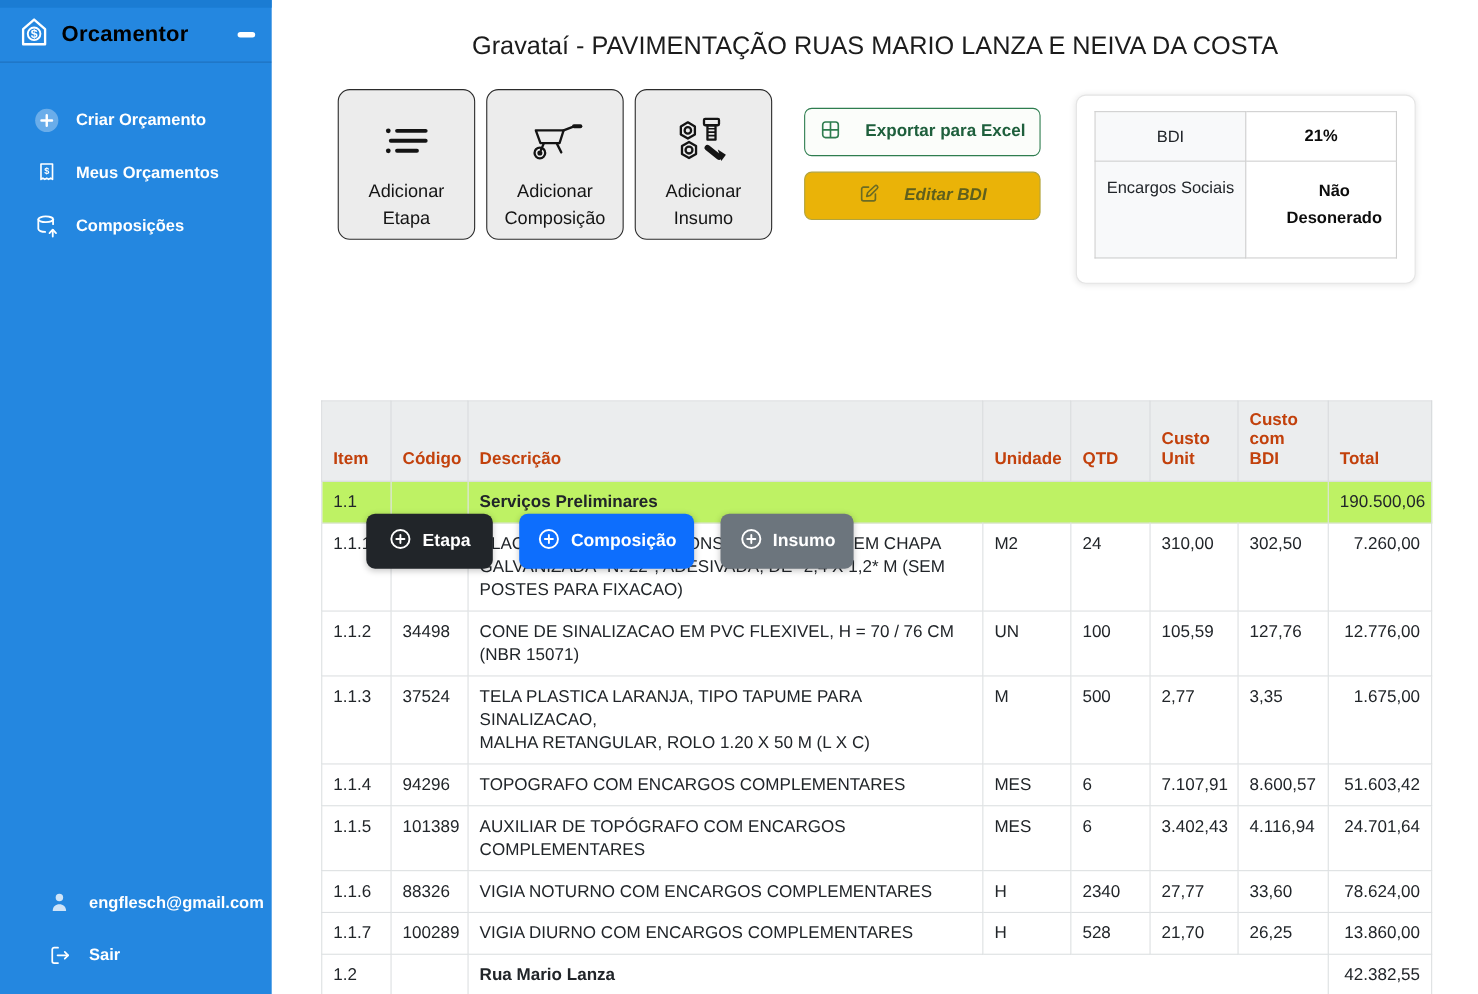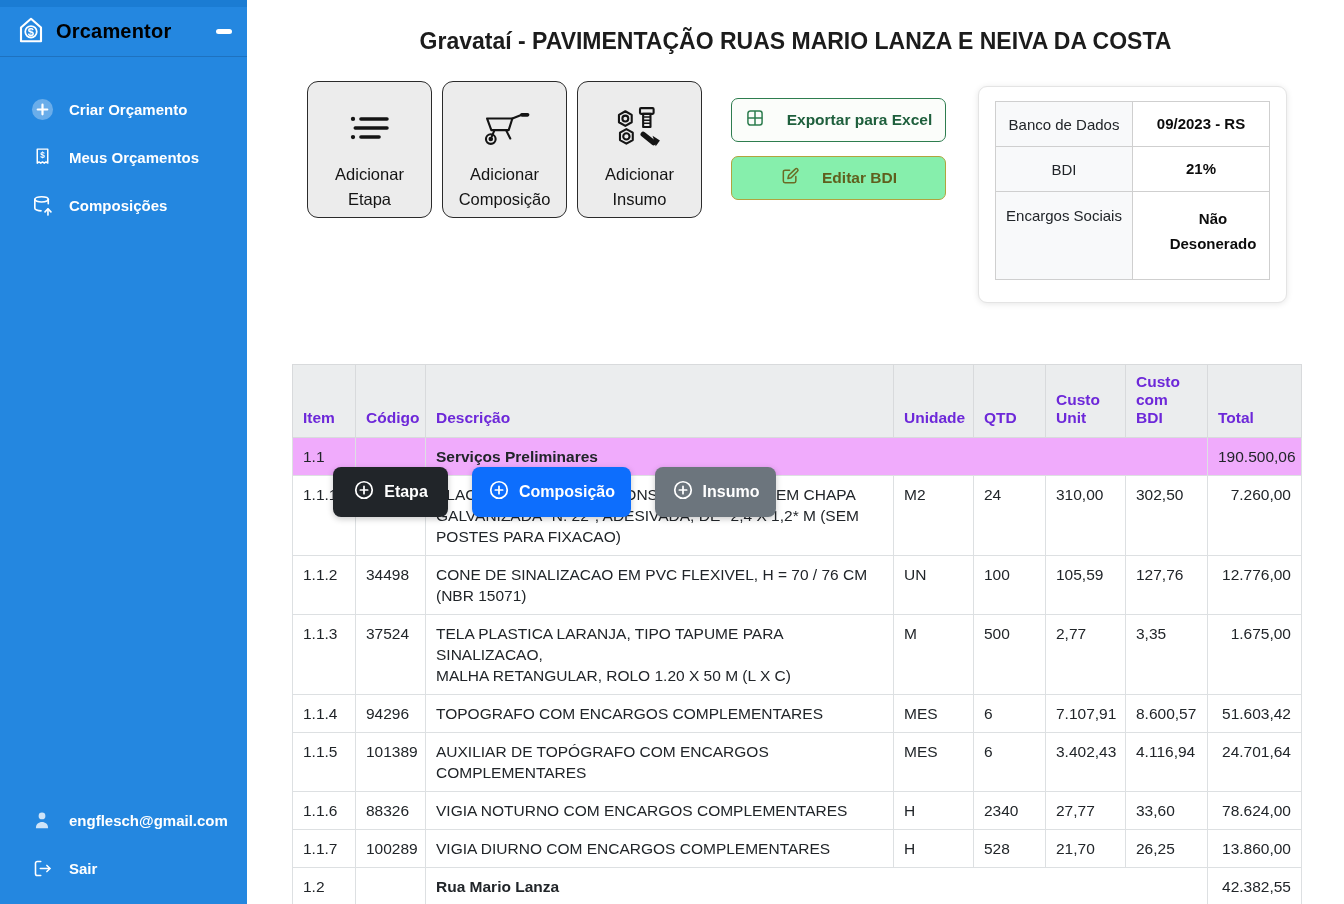--- a/index.html
+++ b/index.html
@@ -11,46 +11,46 @@
   }
   
   .sidebar{position:fixed;left:0;top:0;width:247px;height:904px;background:#2487e0;}
   .side-topstrip{height:7px;background:#1b7cd3;}
   .side-header{display:flex;align-items:center;height:50px;padding:0 15px 0 16px;border-bottom:1px solid rgba(13,62,110,.28);}
   .app-name{color:#000000;font-size:20px;font-weight:600;margin-left:10px;flex:1;letter-spacing:.2px;}
   .collapse-btn{width:16px;height:5px;background:#fff;border-radius:2.5px;cursor:pointer;border:none;padding:0;}
   .side-menu{margin-top:28px;display:flex;flex-direction:column;}
   .side-item{display:flex;align-items:center;gap:15px;padding:12px 14px 12px 30px;color:#ffffff;font-size:15px;font-weight:600;cursor:pointer;}
   .side-item .ic{width:24px;height:24px;display:flex;align-items:center;justify-content:center;flex:0 0 24px;}
-  .side-footer{position:absolute;left:0;bottom:12px;width:100%;}
+  .side-footer{position:absolute;left:12px;bottom:12px;width:100%;}
   
   .main{margin-left:247px;position:relative;height:904px;background:#fff;}
-  .page-title{position:absolute;top:13px;left:0;width:100%;text-align:center;font-size:23px;font-weight:700;color:#1c1c1c;}
+  .page-title{position:absolute;top:13px;left:0;width:100%;text-align:center;font-size:23px;font-weight:400;color:#1c1c1c;}
   .toolbar{position:absolute;top:81px;left:60px;display:flex;align-items:flex-start;}
   .cards{display:flex;gap:10px;justify-content:space-between;}
   .card-btn{width:125px;height:137px;background:#ececec;border:1.5px solid #2b2b2b;border-radius:11px;display:flex;flex-direction:column;align-items:center;padding-top:18px;cursor:pointer;font-family:inherit;}
   .card-icon{height:56px;display:flex;align-items:center;justify-content:center;}
   .card-label{margin-top:6px;font-size:16.5px;color:#141414;text-align:center;line-height:1.5;white-space:pre-line;}
   .action-col{margin-left:29px;margin-top:17px;display:flex;flex-direction:column;gap:14px;}
   .pill-btn{width:215px;height:44px;border-radius:7px;font-size:15.5px;font-weight:600;display:flex;align-items:center;justify-content:center;gap:22px;cursor:pointer;font-family:inherit;}
   .btn-excel{border:1px solid #2e7d4f;background:#fbfdfa;color:#1e5f3c;}
-  .btn-bdi{border:1px solid #b1a33e;background:#86efac;color:#5f5f1d;}
+  .btn-bdi{border:1px solid #b1a33e;background:#eab308;color:#5f5f1d;font-style:italic;}
   .info-card{margin-left:32px;margin-top:5px;width:309px;border:1px solid #e4e4e4;border-radius:9px;box-shadow:0 1px 6px rgba(0,0,0,.1);padding:14px 16px 22px;background:#fff;}
   .info-table{width:100%;border-collapse:collapse;}
   .info-table td{border:1px solid #cfcfcf;font-size:15px;text-align:center;padding:6px 8px;height:45px;vertical-align:middle;}
   .info-label{background:#f8f9fa;color:#212529;width:50%;}
   .info-value{font-weight:700;color:#0c0c0c;line-height:1.65;}
   .row-tall td{height:88px;vertical-align:top;padding-top:15px;}
   
   .table-wrap{position:absolute;top:364px;left:45px;width:1009px;}
   table.budget{width:100%;border-collapse:collapse;table-layout:fixed;}
-  .budget th{background:#ebedee;border:1px solid #d8dadc;font-weight:700;font-size:15.5px;color:#6d28d9;text-align:left;vertical-align:bottom;padding:8px 10px 10px;height:60px;}
+  .budget th{background:#ebedee;border:1px solid #d8dadc;font-weight:700;font-size:15.5px;color:#c2410c;text-align:left;vertical-align:bottom;padding:8px 10px 10px;height:60px;}
   .budget td{border:1px solid #dde0e2;font-size:15.5px;color:#212529;padding:8px 10px;vertical-align:top;line-height:21px;background-clip:padding-box;}
   .budget tr{background:#fff;}
-  .budget tr.active{background:#f0abfc;}
+  .budget tr.active{background:#bef264;}
   .budget tr.stage .c-desc{font-weight:600;}
   .c-desc{white-space:pre-line;}
   .c-total{text-align:right;}
   
   .float-btns{position:absolute;top:103px;left:0;height:50px;width:100%;pointer-events:none;}
   .fbtn{position:absolute;top:0;height:50px;border:none;border-radius:8px;color:#fff;font-weight:700;font-size:16px;display:flex;align-items:center;justify-content:center;gap:9px;cursor:pointer;font-family:inherit;box-shadow:0 2px 6px rgba(0,0,0,.22);pointer-events:auto;}
   .fbtn-etapa{left:41px;width:115px;background:#212529;}
   .fbtn-comp{left:180px;width:159px;background:#0d6efd;}
   .fbtn-insumo{left:363px;width:121px;background:#6c757d;}
 </style>
@@ -199,24 +199,20 @@
               <path d="M18.3 3.7 a1.9 1.9 0 0 1 2.7 2.7 L13.4 14 L9.5 15 L10.5 11.1 Z"></path>
             </svg>
         </span>
         <span>Editar BDI</span>
       </button>
     </div>
 
     <div class="info-card">
       <table class="info-table">
         <tbody>
-          <tr>
-            <td class="info-label">Banco de Dados</td>
-            <td class="info-value">09/2023 - RS</td>
-          </tr>
           <tr>
             <td class="info-label">BDI</td>
             <td class="info-value">21%</td>
           </tr>
           <tr class="row-tall">
             <td class="info-label">Encargos Sociais</td>
             <td class="info-value" style="width:138px;padding-left:32px;">Não Desonerado</td>
           </tr>
         </tbody>
       </table>

